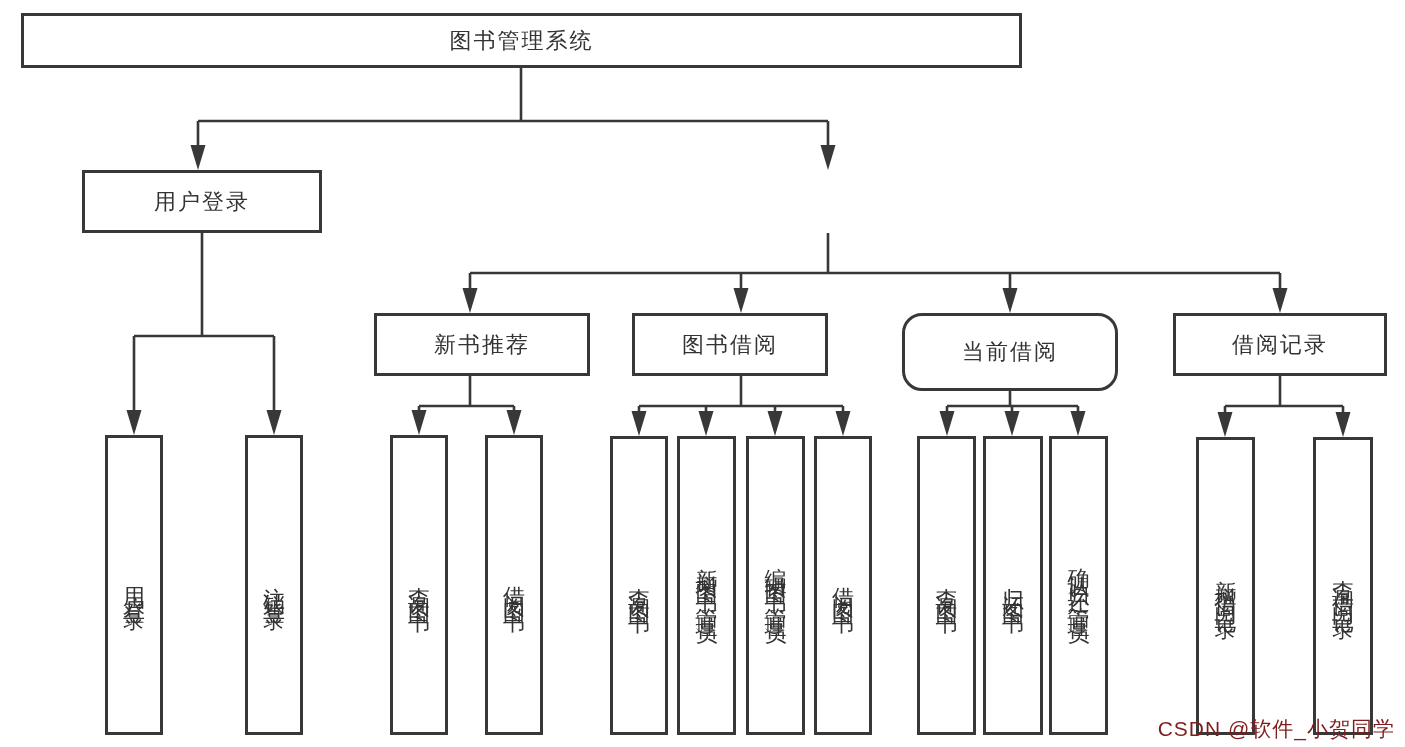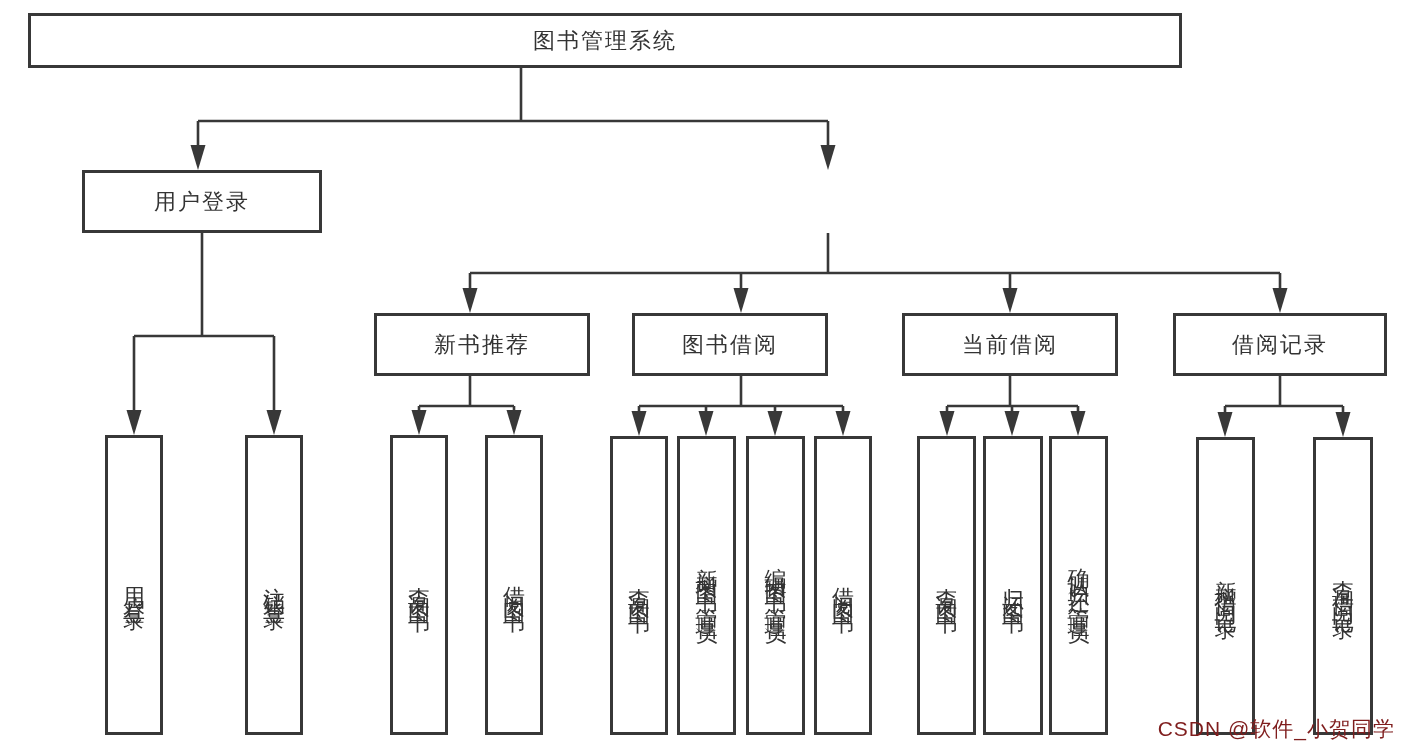--- a/index.html
+++ b/index.html
@@ -113,35 +113,35 @@
       <polygon points="1070.5,411 1085.5,411 1078,436"></polygon>
     </g>
 
     <g>
       <path d="M1280 376 L1280 406 M1225 406 L1343 406 M1225 406 L1225 413 M1343 406 L1343 413"></path>
       <polygon points="1217.5,412 1232.5,412 1225,437"></polygon>
       <polygon points="1335.5,412 1350.5,412 1343,437"></polygon>
     </g>
   </svg>
 
-  <div class="node h" style="left:28px; top:13px; width:1154px; height:55px;">
+  <div class="node h" style="left:21px; top:13px; width:1001px; height:55px;">
     <span>图书管理系统</span>
   </div>
 
   <div class="node h" style="left:82px; top:170px; width:240px; height:63px;">
     <span>用户登录</span>
   </div>
 
   <div class="node h" style="left:374px; top:313px; width:216px; height:63px;">
     <span>新书推荐</span>
   </div>
   <div class="node h" style="left:632px; top:313px; width:196px; height:63px;">
     <span>图书借阅</span>
   </div>
-  <div class="node h" style="left:902px; top:313px; width:216px; height:63px;">
+  <div class="node h" style="left:902px; top:313px; width:216px; height:78px;border-radius:20px;">
     <span>当前借阅</span>
   </div>
   <div class="node h" style="left:1173px; top:313px; width:214px; height:63px;">
     <span>借阅记录</span>
   </div>
 
   <div class="node v" style="left:105px; top:435px; width:58px; height:300px;">
     <span>用户登录</span>
   </div>
   <div class="node v" style="left:245px; top:435px; width:58px; height:300px;">

